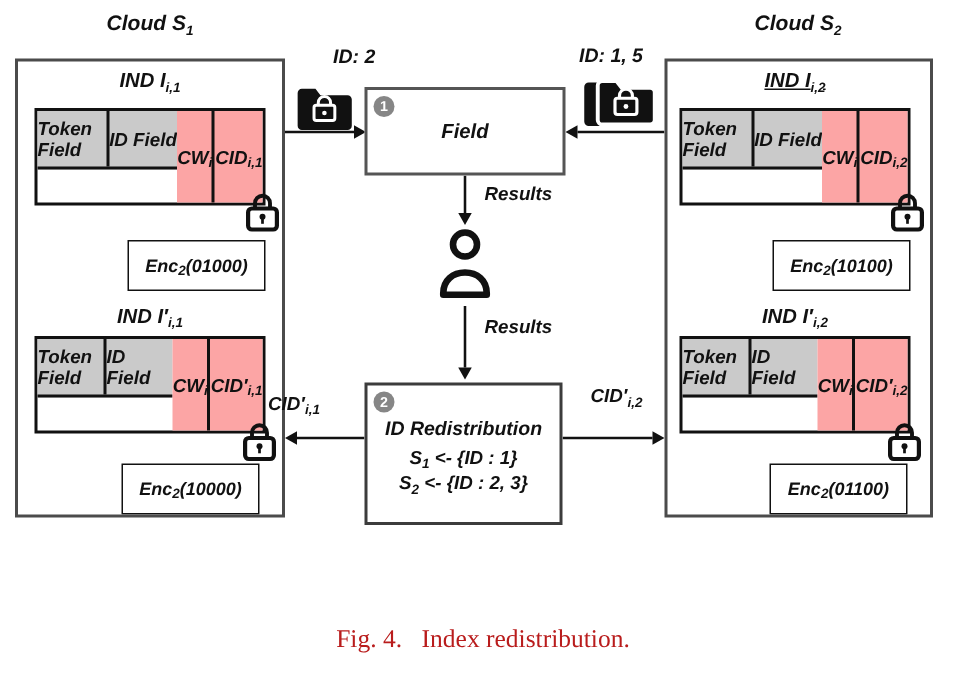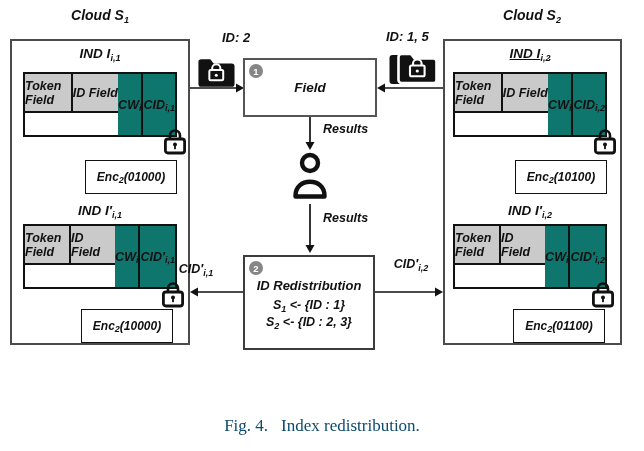--- a/index.html
+++ b/index.html
@@ -4,39 +4,39 @@
 <style>
   html,body{margin:0;padding:0;background:#fff;}
   #stage{position:relative;width:644px;height:451px;background:#fff;overflow:hidden;
          font-family:"Liberation Sans",sans-serif;color:#111;}
   .sub{font-size:9px;position:relative;top:3px;}
   .cloud{position:absolute;width:180px;height:306px;border:2px solid #4b4b4b;background:#fff;box-sizing:border-box;}
   .cloud-title{position:absolute;width:180px;text-align:center;font-size:14px;font-style:italic;font-weight:bold;}
   .ind-title{position:absolute;width:154px;text-align:center;font-size:13.5px;font-style:italic;font-weight:bold;}
   .ind-table{position:absolute;width:154px;height:65px;border:2px solid #111;background:#fff;box-sizing:border-box;display:flex;flex-direction:row;}
   .ind-header{display:flex;height:37px;background:#cacaca;border-bottom:2px solid #111;}
-  .ind-row{display:flex;flex:1;background:#0f766e;}
+  .ind-row{display:flex;flex:1;background:#fca5a5;}
   .cell{flex:1;display:flex;align-items:center;justify-content:center;font-weight:bold;font-style:italic;font-size:12.5px;}
   .cell.c1{border-right:2px solid #111;}
   .enc{position:absolute;width:92px;height:34px;border:1.5px solid #111;background:#fff;box-sizing:border-box;
        display:flex;align-items:center;justify-content:center;font-size:12px;font-weight:bold;font-style:italic;}
   .process{position:absolute;border:2px solid #555;background:#fff;box-sizing:border-box;}
   .badge{position:absolute;width:14px;height:14px;border-radius:50%;background:#868686;color:#fff;
          font-size:9.5px;font-weight:bold;font-style:normal;display:flex;align-items:center;justify-content:center;}
   .lbl{position:absolute;font-weight:bold;font-style:italic;}
   #search-box{left:243px;top:58px;width:134px;height:59px;display:flex;align-items:center;justify-content:center;
               font-size:13.5px;font-weight:bold;font-style:italic;}
   #redis-box{left:243px;top:255px;width:132px;height:95px;border-color:#3c3c3c;display:flex;flex-direction:column;
              align-items:center;padding-top:21px;box-sizing:border-box;font-weight:bold;font-style:italic;}
   #redis-box .r-title{font-size:13px;margin-bottom:2px;}
   #redis-box .r-line{font-size:12.5px;margin-top:3px;}
   #overlay{position:absolute;left:0;top:0;width:644px;height:451px;pointer-events:none;}
   .icon-abs{position:absolute;}
   #caption{position:absolute;left:0;top:416px;width:644px;text-align:center;
-           font-family:"Liberation Serif",serif;font-size:17px;color:#0c4a6e;font-style:normal;font-weight:normal;}
+           font-family:"Liberation Serif",serif;font-size:17px;color:#b91c1c;font-style:normal;font-weight:normal;}
   #caption .cap-label{margin-right:13px;}
 </style>
 </head>
 <body>
 
 <div id="stage">
 
   <svg id="overlay" viewBox="0 0 644 451">
     <g stroke="#111" stroke-width="1.7" fill="none">
       <line x1="190" y1="88" x2="236" y2="88"></line>

